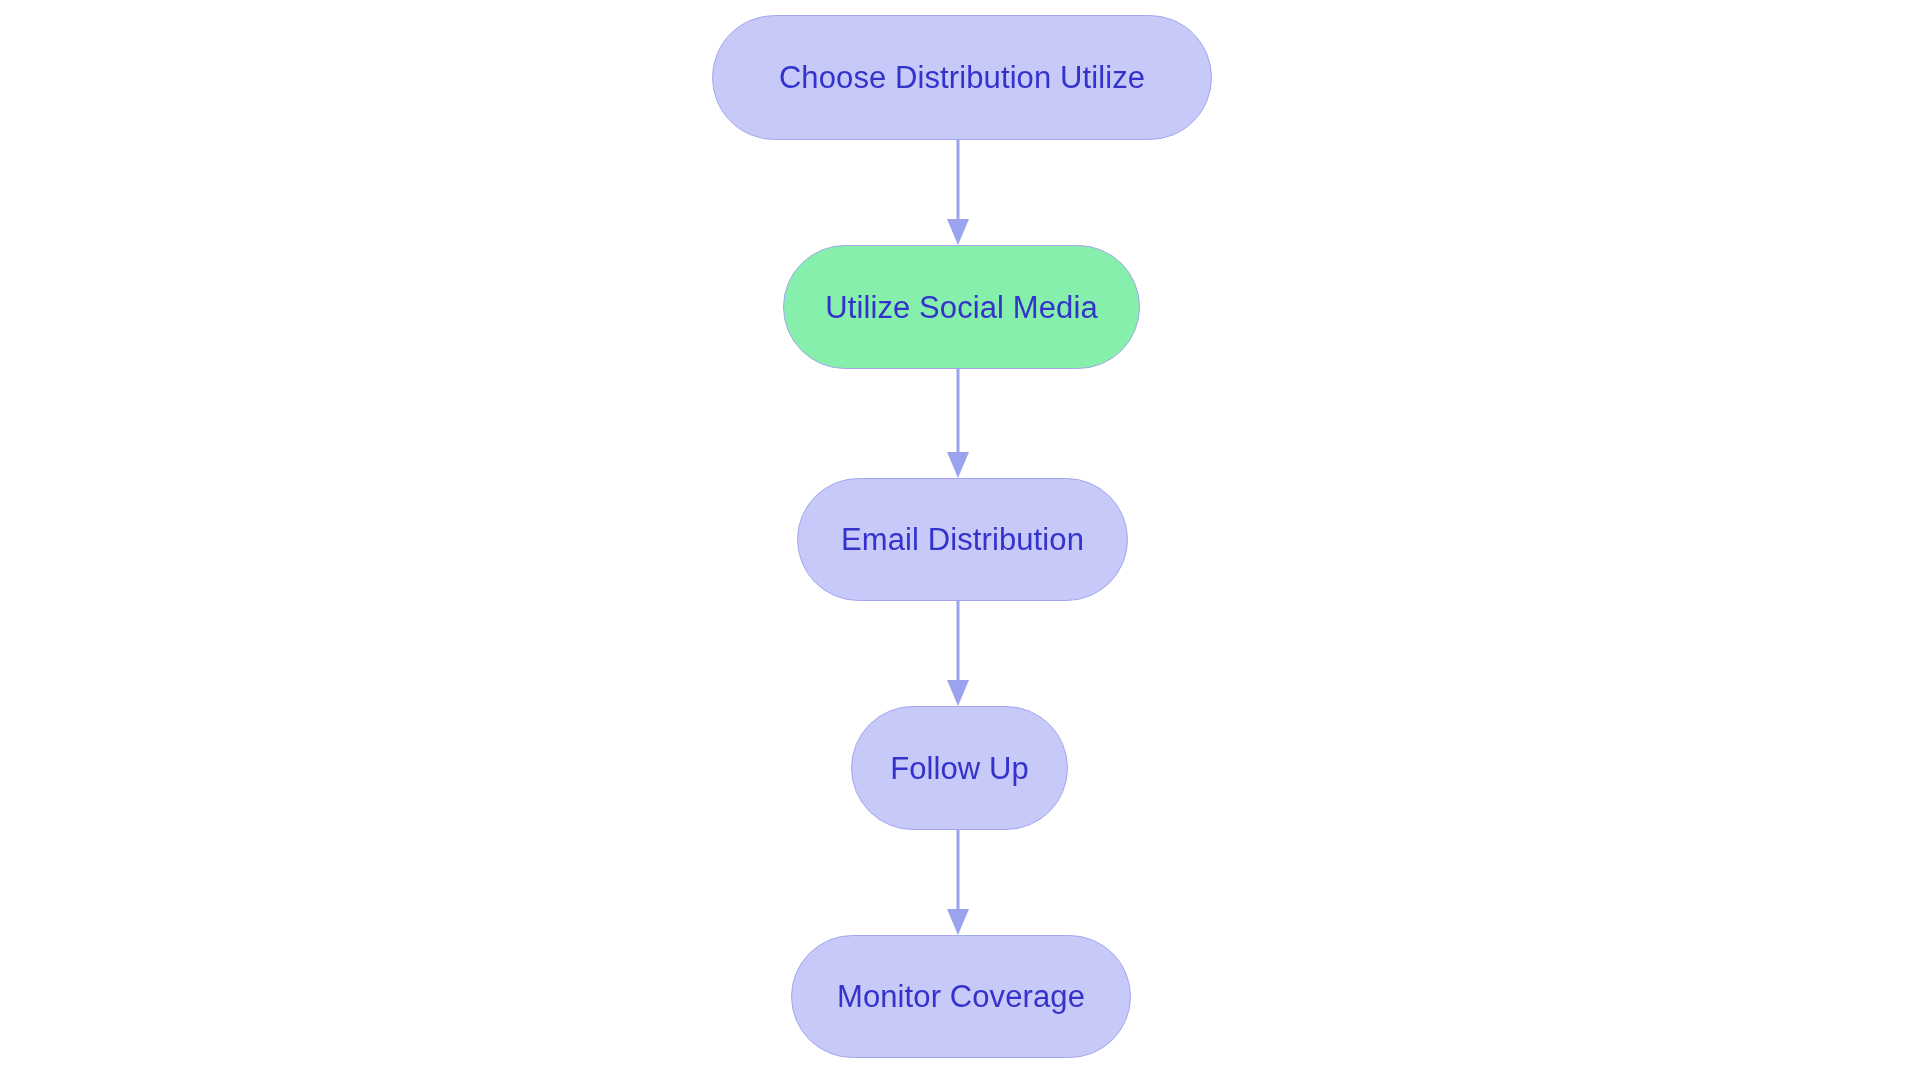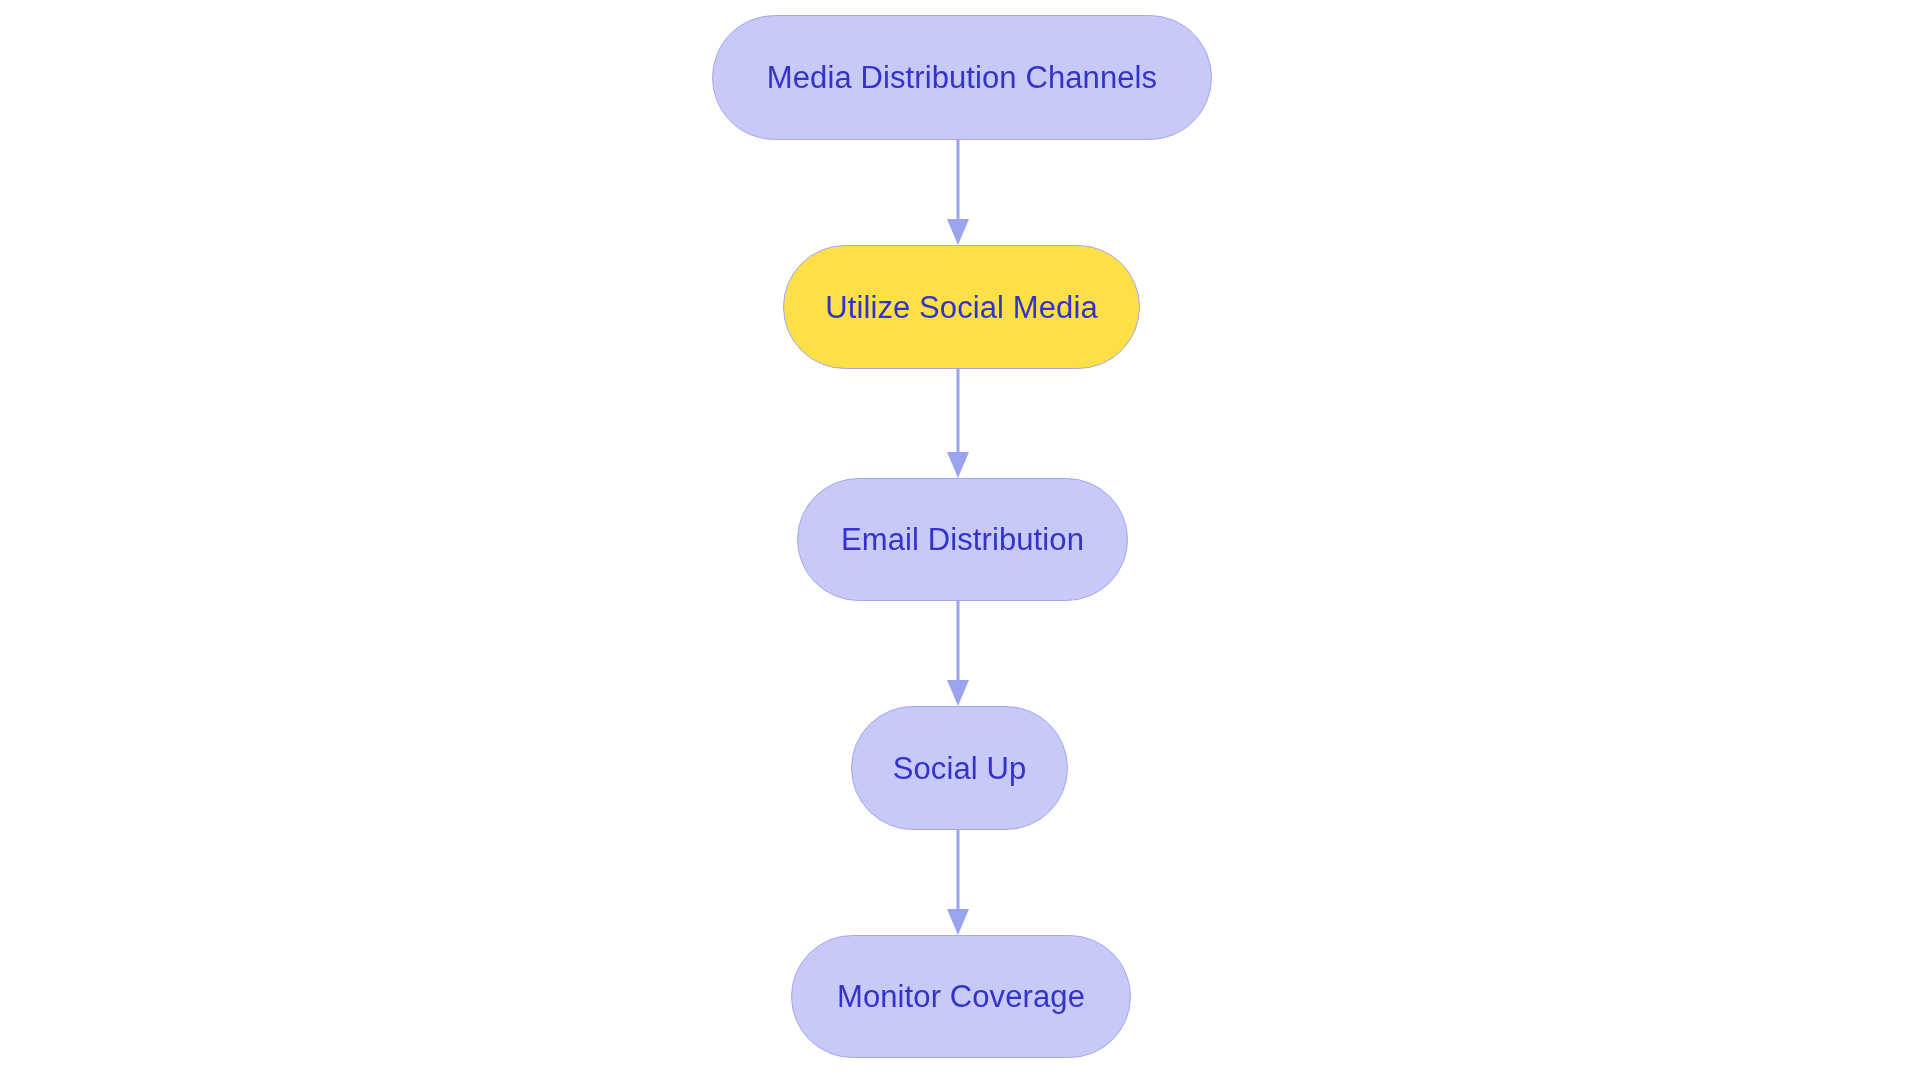--- a/index.html
+++ b/index.html
@@ -73,29 +73,29 @@
         <polygon points="947,680 969,680 958,706" fill="#9BA3EE"></polygon>
       </g>
       <g>
         <line x1="958" y1="830" x2="958" y2="911" stroke="#9BA3EE" stroke-width="3"></line>
         <polygon points="947,909 969,909 958,935" fill="#9BA3EE"></polygon>
       </g>
     </svg>
 
   <div id="nodes-layer">
       <div class="flow-node" style="left: 712px; top: 15px; width: 500px; height: 125px; background: rgb(199, 201, 249); border-color: rgb(163, 168, 238);">
-        <span class="flow-node-label" style="color: rgb(51, 51, 204);">Media Distribution Channels</span>
+        <span class="flow-node-label" style="color: rgb(51, 51, 204);">Choose Distribution Utilize</span>
       </div>
-      <div class="flow-node" style="left: 783px; top: 245px; width: 357px; height: 124px; background: #fde047; border-color: rgb(163, 168, 238);">
+      <div class="flow-node" style="left: 783px; top: 245px; width: 357px; height: 124px; background: #86efac; border-color: rgb(163, 168, 238);">
         <span class="flow-node-label" style="color: rgb(51, 51, 204);">Utilize Social Media</span>
       </div>
       <div class="flow-node" style="left: 797px; top: 478px; width: 331px; height: 123px; background: rgb(199, 201, 249); border-color: rgb(163, 168, 238); align-items: center;">
         <span class="flow-node-label" style="color: rgb(51, 51, 204);">Email Distribution</span>
       </div>
       <div class="flow-node" style="left: 851px; top: 706px; width: 217px; height: 124px; background: rgb(199, 201, 249); border-color: rgb(163, 168, 238);">
-        <span class="flow-node-label" style="color: rgb(51, 51, 204);">Social Up</span>
+        <span class="flow-node-label" style="color: rgb(51, 51, 204);">Follow Up</span>
       </div>
       <div class="flow-node" style="left: 791px; top: 935px; width: 340px; height: 123px; background: rgb(199, 201, 249); border-color: rgb(163, 168, 238); align-items: center;">
         <span class="flow-node-label" style="color: rgb(51, 51, 204);">Monitor Coverage</span>
       </div>
     </div>
 
 </div>
 
 </body></html>

